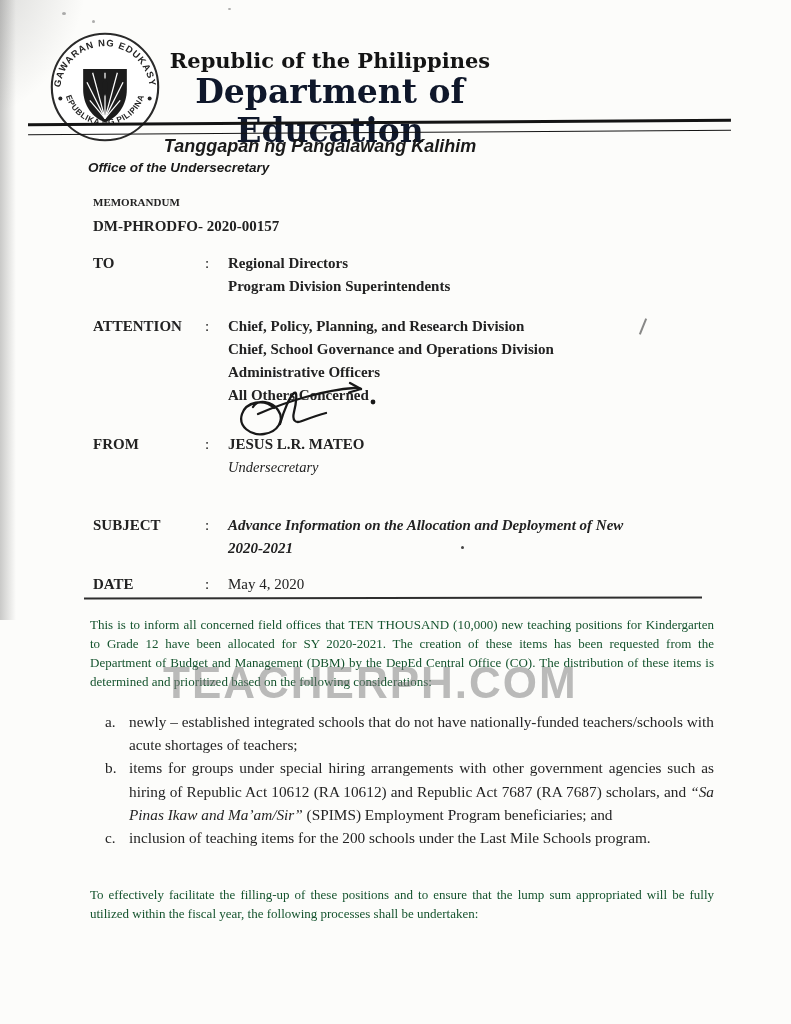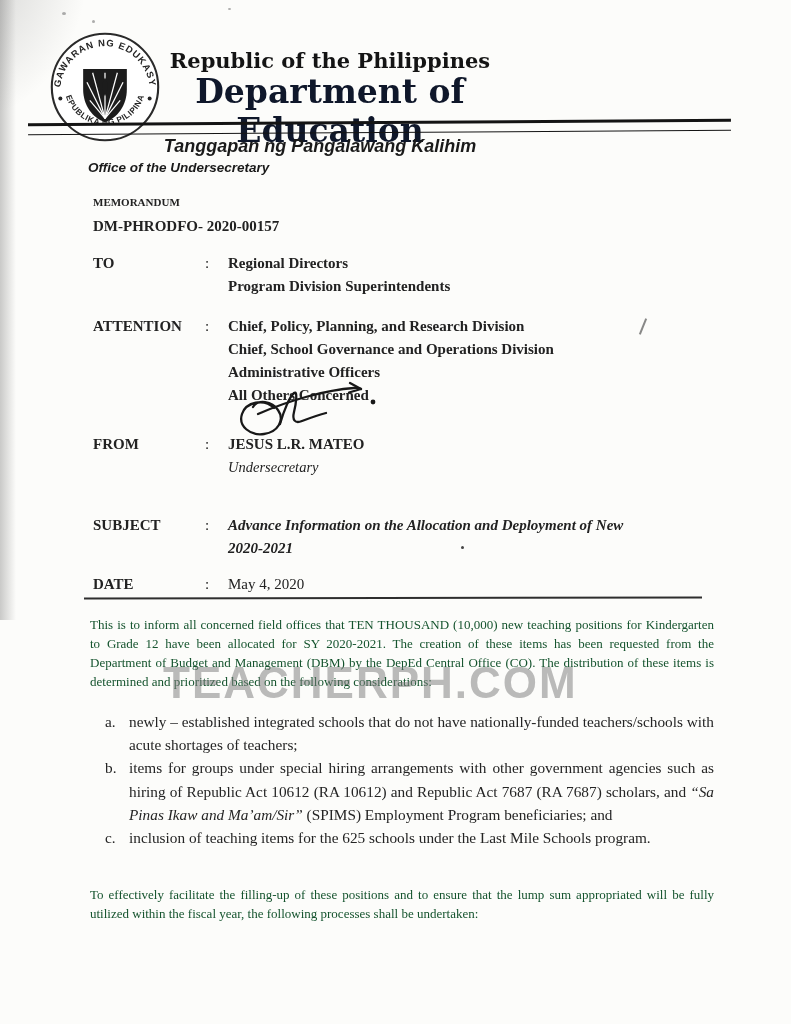--- a/index.html
+++ b/index.html
@@ -179,21 +179,21 @@
     <div class="list-item">
       <div>a.</div>
       <div class="list-text">newly – established integrated schools that do not have nationally-funded teachers/schools with acute shortages of teachers;</div>
     </div>
     <div class="list-item">
       <div>b.</div>
       <div class="list-text"><span>items for groups under special hiring arrangements with other government agencies such as hiring of Republic Act 10612 (RA 10612) and Republic Act 7687 (RA 7687) scholars, and </span><span class="it">“Sa Pinas Ikaw and Ma’am/Sir”</span><span> (SPIMS) Employment Program beneficiaries; and</span></div>
     </div>
     <div class="list-item">
       <div>c.</div>
-      <div class="list-text">inclusion of teaching items for the 625 schools under the Last Mile Schools program.</div>
+      <div class="list-text">inclusion of teaching items for the 200 schools under the Last Mile Schools program.</div>
     </div>
   </div>
 
   <p class="para para2">To effectively facilitate the filling-up of these positions and to ensure that the lump sum appropriated will be fully utilized within the fiscal year, the following processes shall be undertaken:</p>
 
   <div class="watermark">TEACHERPH.COM</div>
 
 </div>
 
 </body></html>

